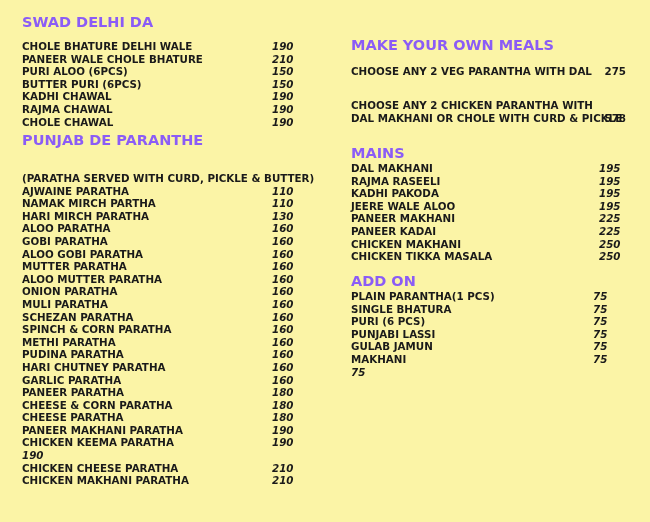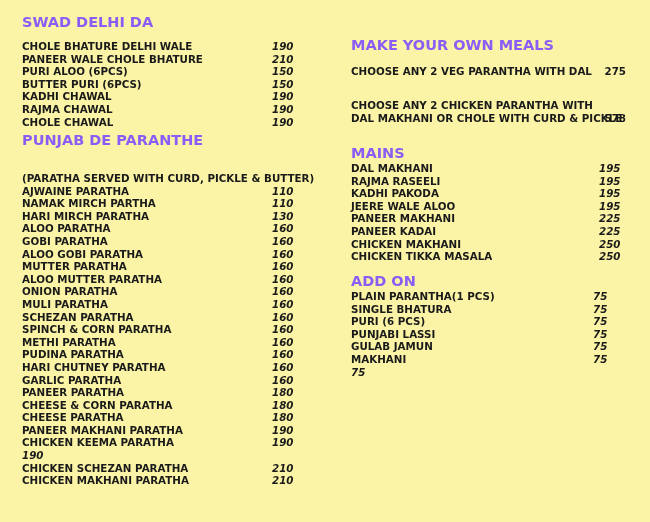--- a/index.html
+++ b/index.html
@@ -149,21 +149,21 @@
           <span class="price">190</span>
         </div>
         <div class="row">
           <span>CHICKEN KEEMA PARATHA</span>
           <span class="price">190</span>
         </div>
         <div class="row">
           <span class="price">190</span>
         </div>
         <div class="row">
-          <span>CHICKEN SCHEZAN PARATHA</span>
+          <span>CHICKEN CHEESE PARATHA</span>
           <span class="price">210</span>
         </div>
         <div class="row">
           <span>CHICKEN MAKHANI PARATHA</span>
           <span class="price">210</span>
         </div>
       </div>
   </div>
 </div>
 

